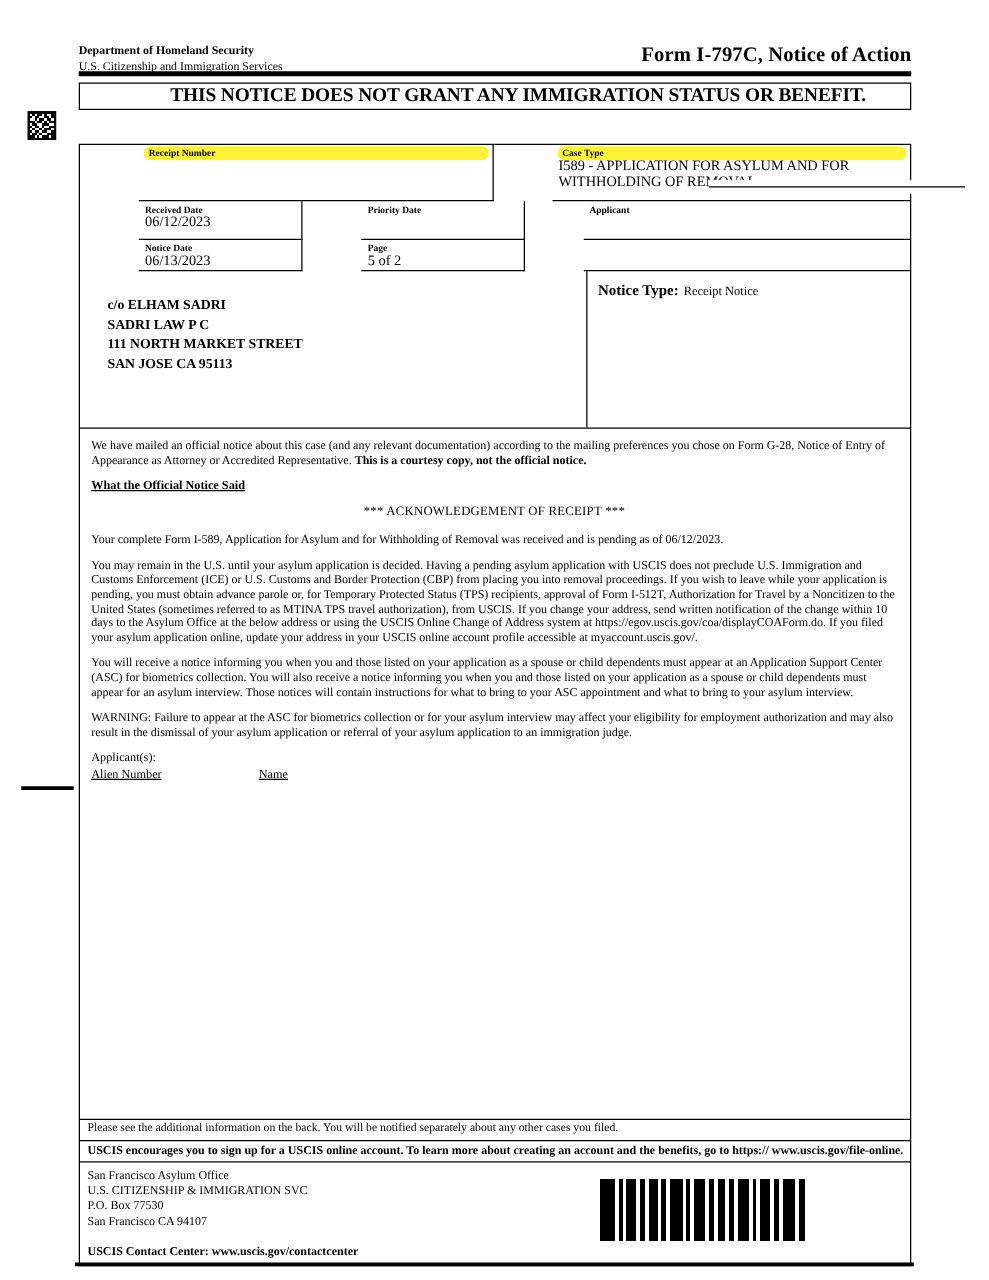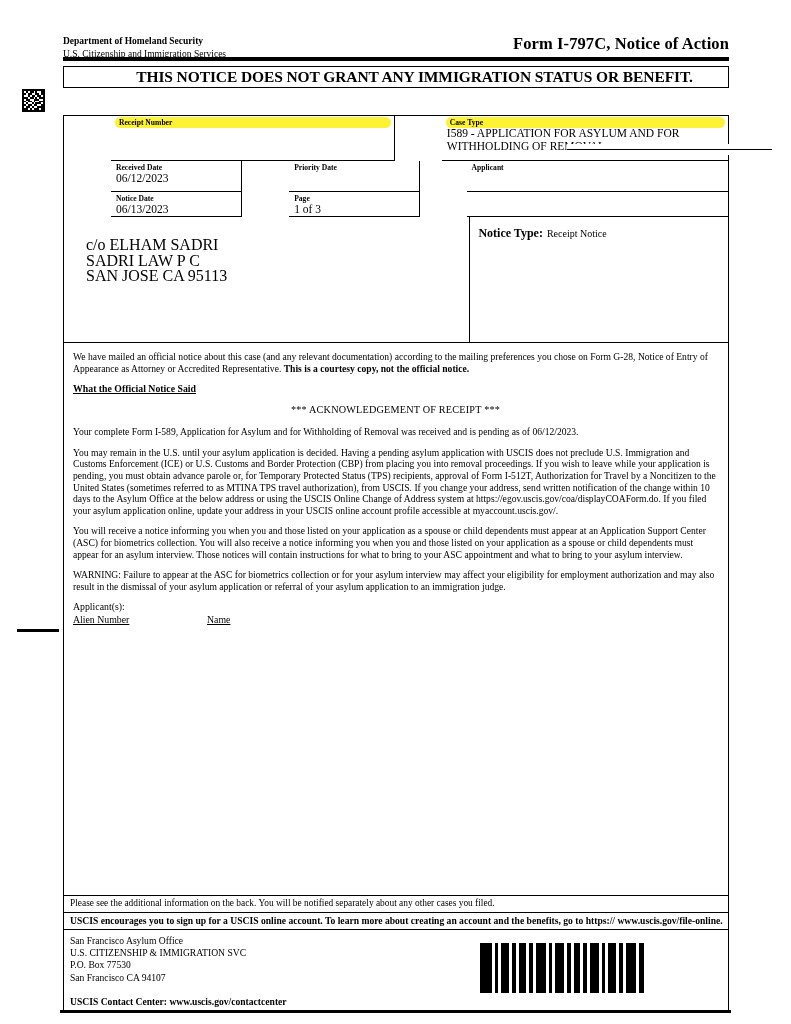--- a/index.html
+++ b/index.html
@@ -153,22 +153,23 @@
 
   
   .addrrow { display: flex; border-bottom: 1.2px solid #000; }
   .addrbox {
     width: 407px;
     height: 125px;
     border-right: 1.2px solid #000;
     padding: 20px 0 0 22px;
   }
   .addrbox .line {
-    font-size: 16px;
+    font-size: 11px;
     line-height: 15.5px;
+    font-weight: bold;
   }
   .ntbox {
     width: 258px;
     height: 125px;
     padding: 6px 0 0 8px;
   }
   .ntbox .ntlabel {
     font-size: 12px;
     font-weight: bold;
   }
@@ -361,29 +362,30 @@
       </div>
     </div>
 
     <div class="cellrow">
       <div class="cell c-notice">
         <span class="lbl">Notice Date</span>
         <span class="val">06/13/2023</span>
       </div>
       <div class="cell c-page">
         <span class="lbl">Page</span>
-        <span class="val">1 of 3</span>
+        <span class="val">5 of 2</span>
       </div>
       <div class="cell c-blank"></div>
     </div>
 
     <div class="addrrow">
       <div class="addrbox">
         <div class="line">c/o ELHAM SADRI</div>
         <div class="line">SADRI LAW P C</div>
+        <div class="line">111 NORTH MARKET STREET</div>
         <div class="line">SAN JOSE CA  95113</div>
       </div>
       <div class="ntbox">
         <span class="ntlabel">Notice Type:</span>
         <span class="ntval">Receipt Notice</span>
       </div>
     </div>
 
     <div class="bodybox">
       <p>

